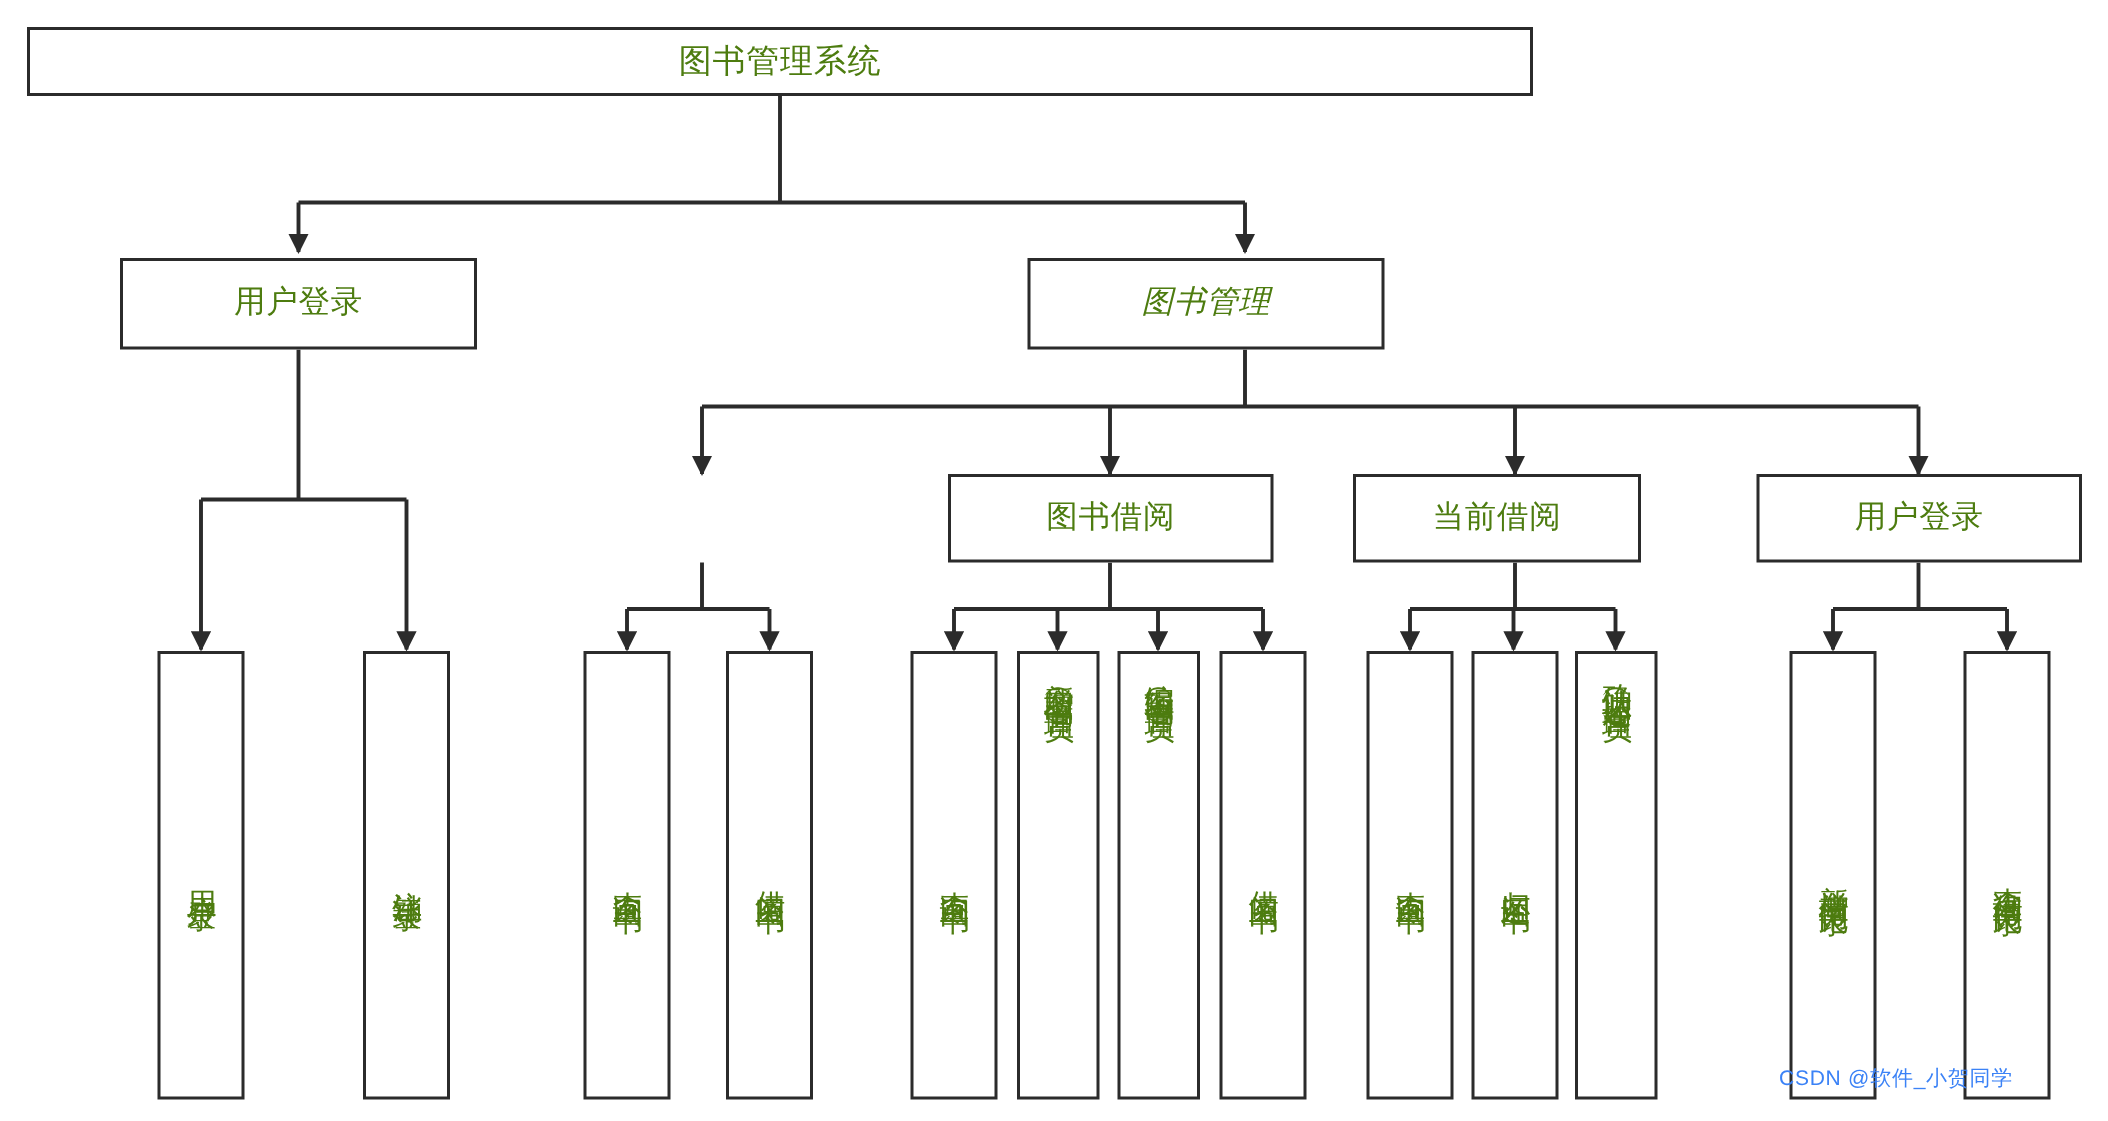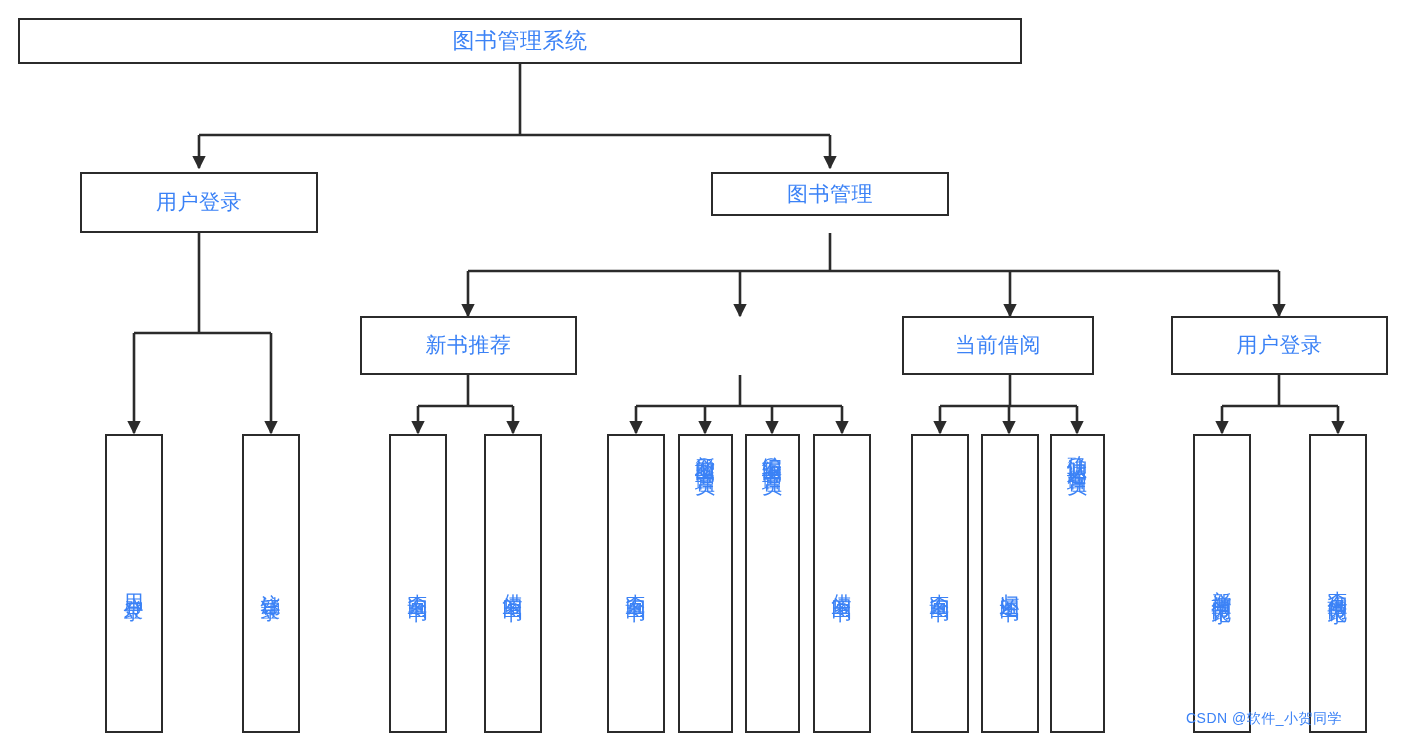--- a/index.html
+++ b/index.html
@@ -29,21 +29,21 @@
     pointer-events: none;
   }
   .node {
     position: absolute;
     box-sizing: border-box;
     background: #ffffff;
     border: 2px solid #2b2b2b;
     display: flex;
     align-items: center;
     justify-content: center;
-    color: #3b82f6;
+    color: #4d7c0f;
     line-height: 1.15;
   }
   .node.horiz {
     font-size: 21px;
     letter-spacing: 0.5px;
   }
   .node.root {
     font-size: 22px;
   }
   .node.leaf {
@@ -130,26 +130,26 @@
     </g>
   </svg>
 
   <div class="node horiz root" style="left:18px; top:18px; width:1004px; height:46px;">
     <span>图书管理系统</span>
   </div>
 
   <div class="node horiz" style="left:80px; top:172px; width:238px; height:61px;">
     <span>用户登录</span>
   </div>
-  <div class="node horiz" style="left:711px; top:172px; width:238px; height:44px;">
+  <div class="node horiz" style="left:685px; top:172px; width:238px; height:61px;font-style:italic;">
     <span>图书管理</span>
   </div>
 
-  <div class="node horiz" style="left:360px; top:316px; width:217px; height:59px;">
-    <span>新书推荐</span>
+  <div class="node horiz" style="left:632px; top:316px; width:217px; height:59px;">
+    <span>图书借阅</span>
   </div>
   <div class="node horiz" style="left:902px; top:316px; width:192px; height:59px;">
     <span>当前借阅</span>
   </div>
   <div class="node horiz" style="left:1171px; top:316px; width:217px; height:59px;">
     <span>用户登录</span>
   </div>
 
   <div class="node leaf centered" style="left:105px; top:434px; width:58px; height:299px;">
     <span class="vtext">用户登录</span>

